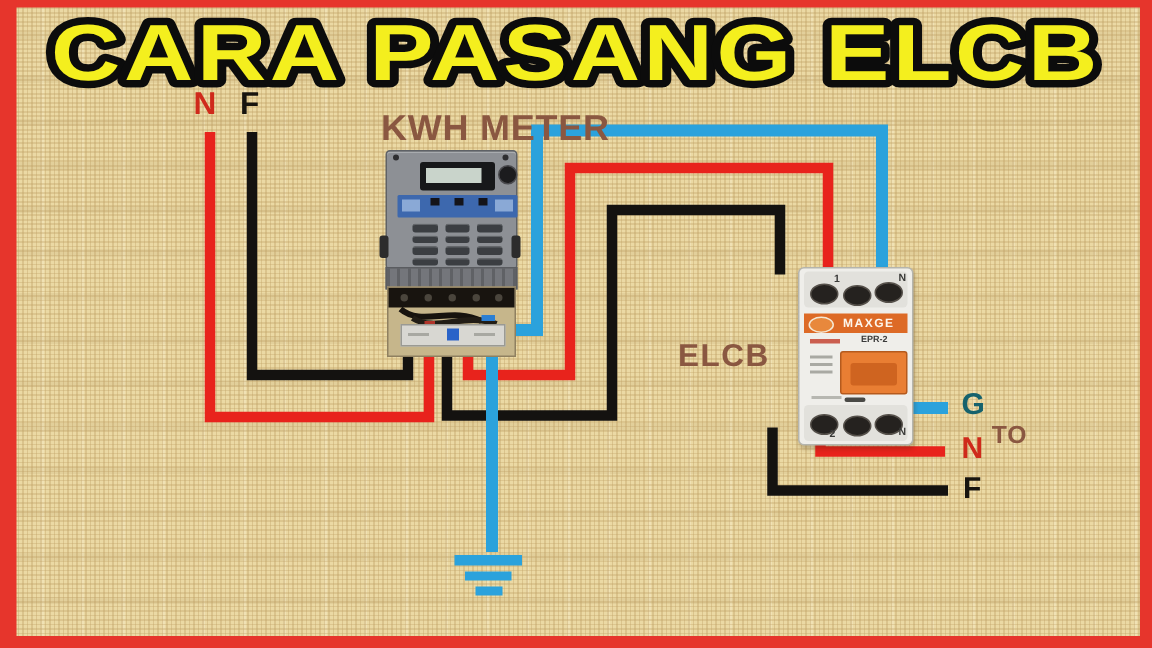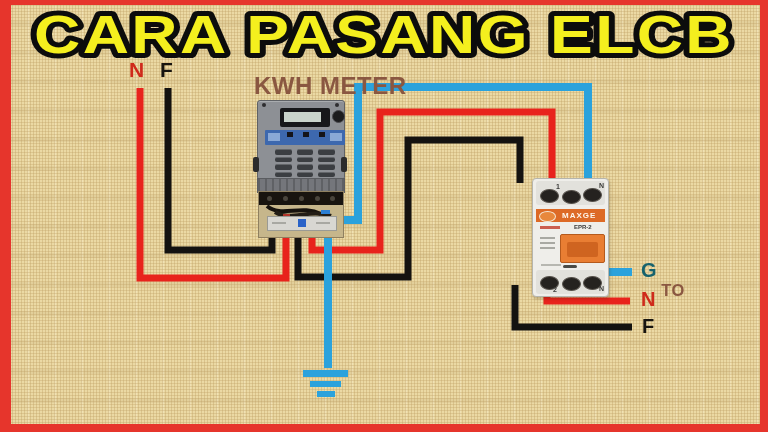--- a/index.html
+++ b/index.html
@@ -203,20 +203,21 @@
       <div class="e-screw" style="left:26px;top:7px;"></div>
       <div class="e-screw" style="left:47px;top:6px;"></div>
     </div>
     <span class="e-tlabel" style="left:20px;top:107px;">2</span>
     <span class="e-tlabel" style="left:66px;top:106px;">N</span>
   </div>
 
   <div class="lbl lbl-n-in">N</div>
   <div class="lbl lbl-f-in">F</div>
   <div class="lbl lbl-kwh">KWH METER</div>
+  <div class="lbl lbl-elcb">ELCB</div>
   <div class="lbl lbl-g">G</div>
   <div class="lbl lbl-n-out">N</div>
   <div class="lbl lbl-f-out">F</div>
   <div class="lbl lbl-to">
     <div>TO</div>
   </div>
 
   <div class="frame top"></div>
   <div class="frame left"></div>
   <div class="frame right"></div>

